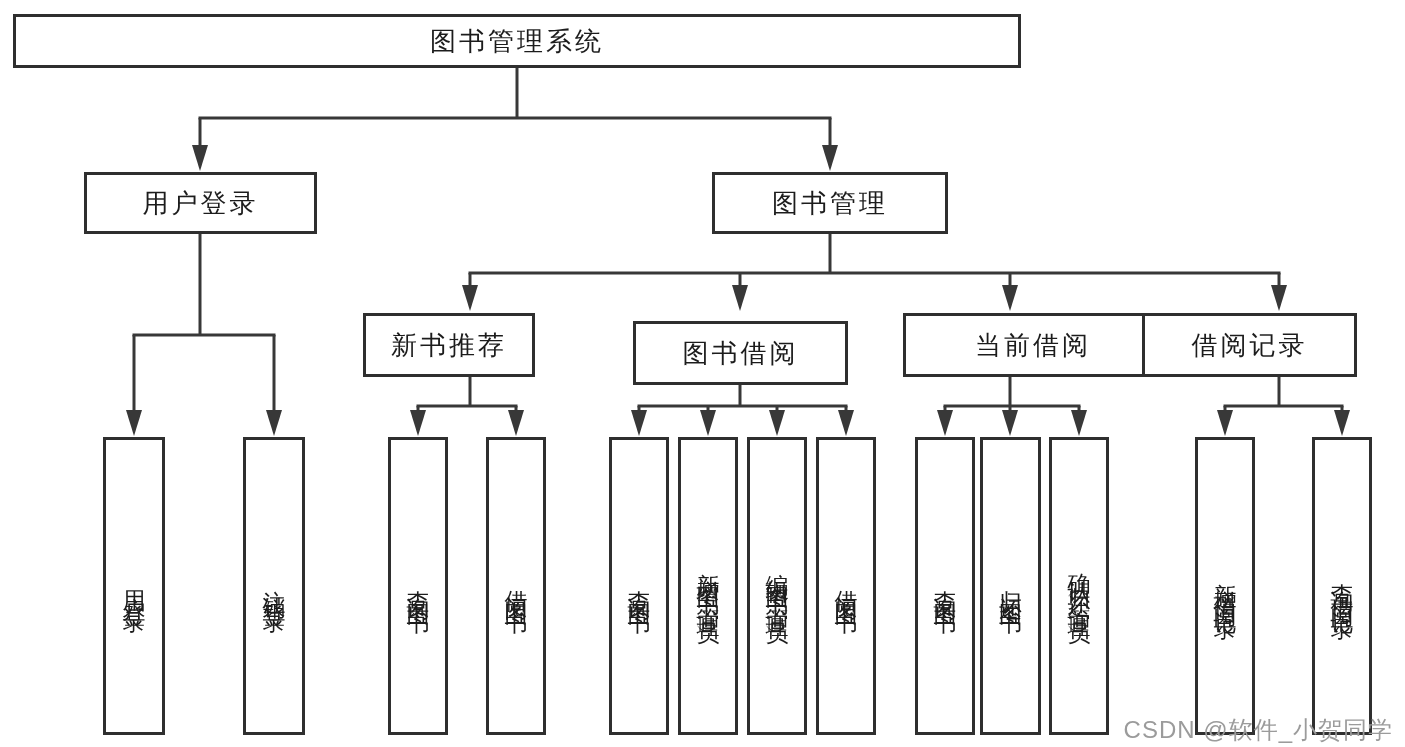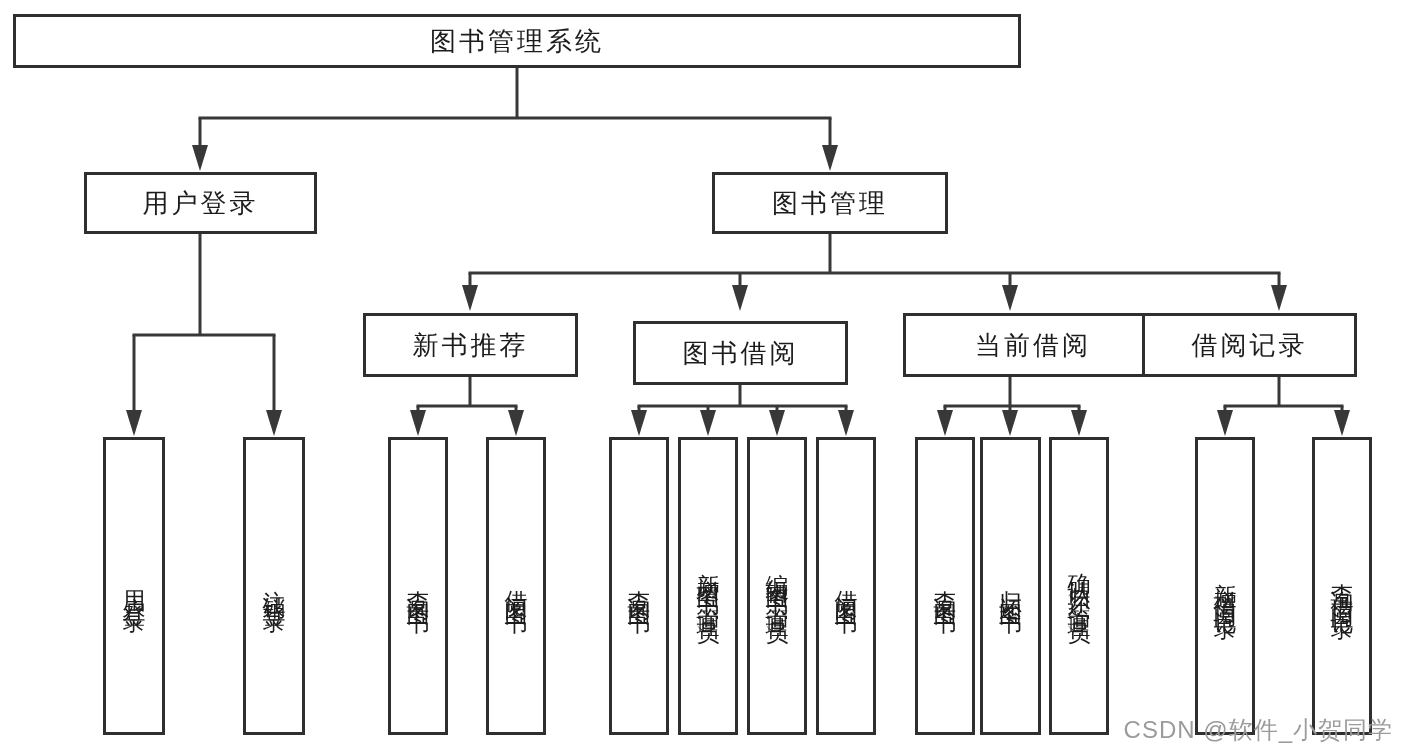--- a/index.html
+++ b/index.html
@@ -116,21 +116,21 @@
     <span class="hlabel">图书管理系统</span>
   </div>
 
   <div class="box" style="left:84px;top:172px;width:233px;height:62px">
     <span class="hlabel">用户登录</span>
   </div>
   <div class="box" style="left:712px;top:172px;width:236px;height:62px">
     <span class="hlabel">图书管理</span>
   </div>
 
-  <div class="box" style="left:363px;top:313px;width:215px;height:64px">
+  <div class="box" style="left:363px;top:313px;width:172px;height:64px">
     <span class="hlabel">新书推荐</span>
   </div>
   <div class="box" style="left:633px;top:321px;width:215px;height:64px">
     <span class="hlabel">图书借阅</span>
   </div>
   <div class="box" style="left:903px;top:313px;width:260px;height:64px">
     <span class="hlabel">当前借阅</span>
   </div>
   <div class="box" style="left:1142px;top:313px;width:215px;height:64px">
     <span class="hlabel">借阅记录</span>

